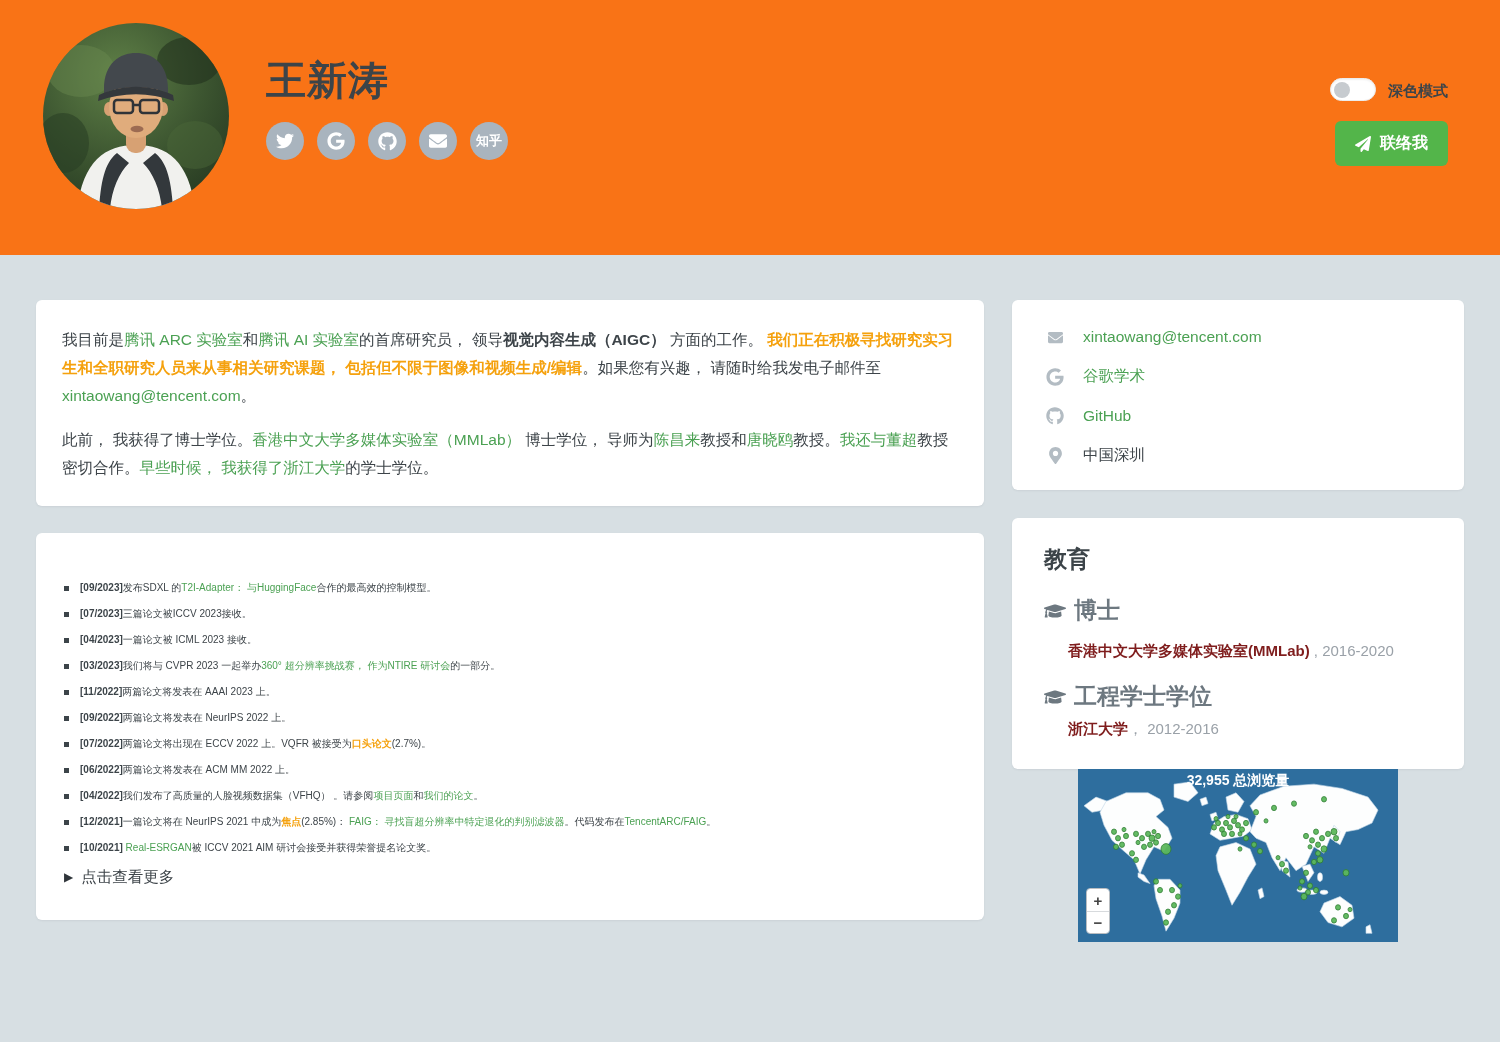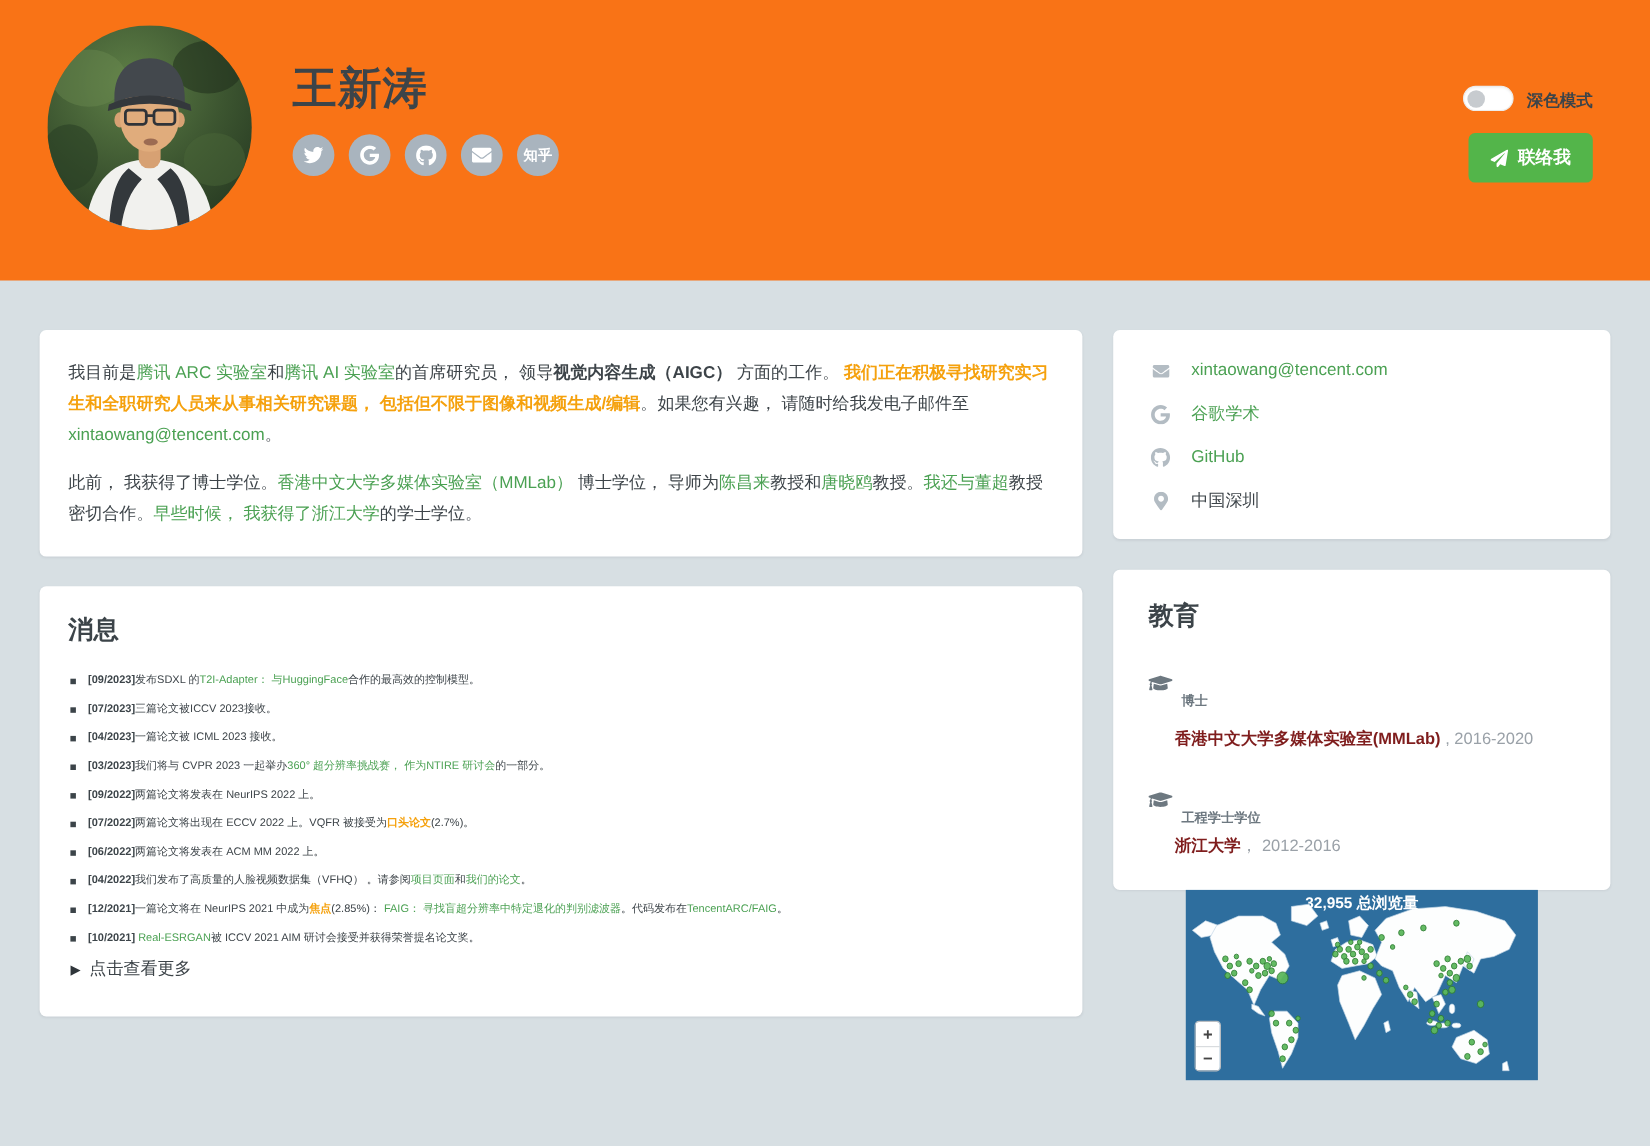--- a/index.html
+++ b/index.html
@@ -96,21 +96,21 @@
   .contact-row .c-icon { width:22px; display:flex; justify-content:center; }
   .contact-row .c-icon svg { fill:#b3bcc3; }
   .contact-link { font-size:15.5px; color:#4ba153; cursor:pointer; }
   .contact-text { font-size:15.5px; color:#3d4449; }
 
   
   .edu-card { margin-top:28px; padding:26px 32px 30px 32px; }
   .edu-title { font-size:23px; font-weight:700; color:#3c4449; }
   .edu-degree { display:flex; align-items:center; gap:8px; margin-top:20px; }
   .edu-degree svg { fill:#6d7880; flex:0 0 auto; }
-  .edu-degree-label { font-size:12px; font-weight:700; color:#6d7880;margin-top:34px; }
+  .edu-degree-label { font-size:23px; font-weight:700; color:#6d7880; }
   .edu-school-row { margin:16px 0 0 24px; font-size:15px; }
   .edu-school-row.tight { margin-top:8px; }
   .edu-school { color:#7f1d1d; font-weight:700; cursor:pointer; }
   .edu-period { color:#9aa1a8; }
 
   
   .map-wrap {
     margin:0 0 0 66px; width:320px; height:173px; position:relative;
     background:#2e6e9e; overflow:hidden;
   }
@@ -215,26 +215,26 @@
 
   <div class="main">
 
     <div class="left-col">
       <section class="card bio-card">
         <p><span class="t-plain">我目前是</span><span class="t-green">腾讯 ARC 实验室</span><span class="t-plain">和</span><span class="t-green">腾讯 AI 实验室</span><span class="t-plain">的首席研究员， 领导</span><span class="t-bold">视觉内容生成（AIGC）</span><span class="t-plain"> 方面的工作。 </span><span class="t-orangeb">我们正在积极寻找研究实习生和全职研究人员来从事相关研究课题， 包括但不限于图像和视频生成/编辑</span><span class="t-plain">。如果您有兴趣， 请随时给我发电子邮件至</span><span class="t-green">xintaowang@tencent.com</span><span class="t-plain">。</span></p>
         <p><span class="t-plain">此前， 我获得了博士学位。</span><span class="t-green">香港中文大学多媒体实验室（MMLab）</span><span class="t-plain"> 博士学位， 导师为</span><span class="t-green">陈昌来</span><span class="t-plain">教授和</span><span class="t-green">唐晓鸥</span><span class="t-plain">教授。</span><span class="t-green">我还与董超</span><span class="t-plain">教授密切合作。</span><span class="t-green">早些时候， 我获得了浙江大学</span><span class="t-plain">的学士学位。</span></p>
       </section>
 
       <section class="card news-card">
-        <h2 class="news-title">消息</h2>
         <ul class="news-list">
             <li class="news-item"><span class="t-date">[09/2023]</span><span class="t-plain">发布SDXL 的</span><span class="t-green">T2I-Adapter： 与HuggingFace</span><span class="t-plain">合作的最高效的控制模型。</span></li>
             <li class="news-item"><span class="t-date">[07/2023]</span><span class="t-plain">三篇论文被ICCV 2023接收。</span></li>
             <li class="news-item"><span class="t-date">[04/2023]</span><span class="t-plain">一篇论文被 ICML 2023 接收。</span></li>
             <li class="news-item"><span class="t-date">[03/2023]</span><span class="t-plain">我们将与 CVPR 2023 一起举办</span><span class="t-green">360° 超分辨率挑战赛， 作为NTIRE 研讨会</span><span class="t-plain">的一部分。</span></li>
+            <li class="news-item"><span class="t-date">[11/2022]</span><span class="t-plain">两篇论文将发表在 AAAI 2023 上。</span></li>
             <li class="news-item"><span class="t-date">[09/2022]</span><span class="t-plain">两篇论文将发表在 NeurIPS 2022 上。</span></li>
             <li class="news-item"><span class="t-date">[07/2022]</span><span class="t-plain">两篇论文将出现在 ECCV 2022 上。VQFR 被接受为</span><span class="t-orange">口头论文</span><span class="t-plain">(2.7%)。</span></li>
             <li class="news-item"><span class="t-date">[06/2022]</span><span class="t-plain">两篇论文将发表在 ACM MM 2022 上。</span></li>
             <li class="news-item"><span class="t-date">[04/2022]</span><span class="t-plain">我们发布了高质量的人脸视频数据集（VFHQ） 。请参阅</span><span class="t-green">项目页面</span><span class="t-plain">和</span><span class="t-green">我们的论文</span><span class="t-plain">。</span></li>
             <li class="news-item"><span class="t-date">[12/2021]</span><span class="t-plain">一篇论文将在 NeurIPS 2021 中成为</span><span class="t-orange">焦点</span><span class="t-plain">(2.85%)： </span><span class="t-green">FAIG： 寻找盲超分辨率中特定退化的判别滤波器</span><span class="t-plain">。代码发布在</span><span class="t-green">TencentARC/FAIG</span><span class="t-plain">。</span></li>
             <li class="news-item"><span class="t-date">[10/2021]</span><span class="t-plain"> </span><span class="t-green">Real-ESRGAN</span><span class="t-plain">被 ICCV 2021 AIM 研讨会接受并获得荣誉提名论文奖。</span></li>
           </ul>
         <div class="news-more">
           <span class="more-icon"></span>
           <span>点击查看更多</span>

